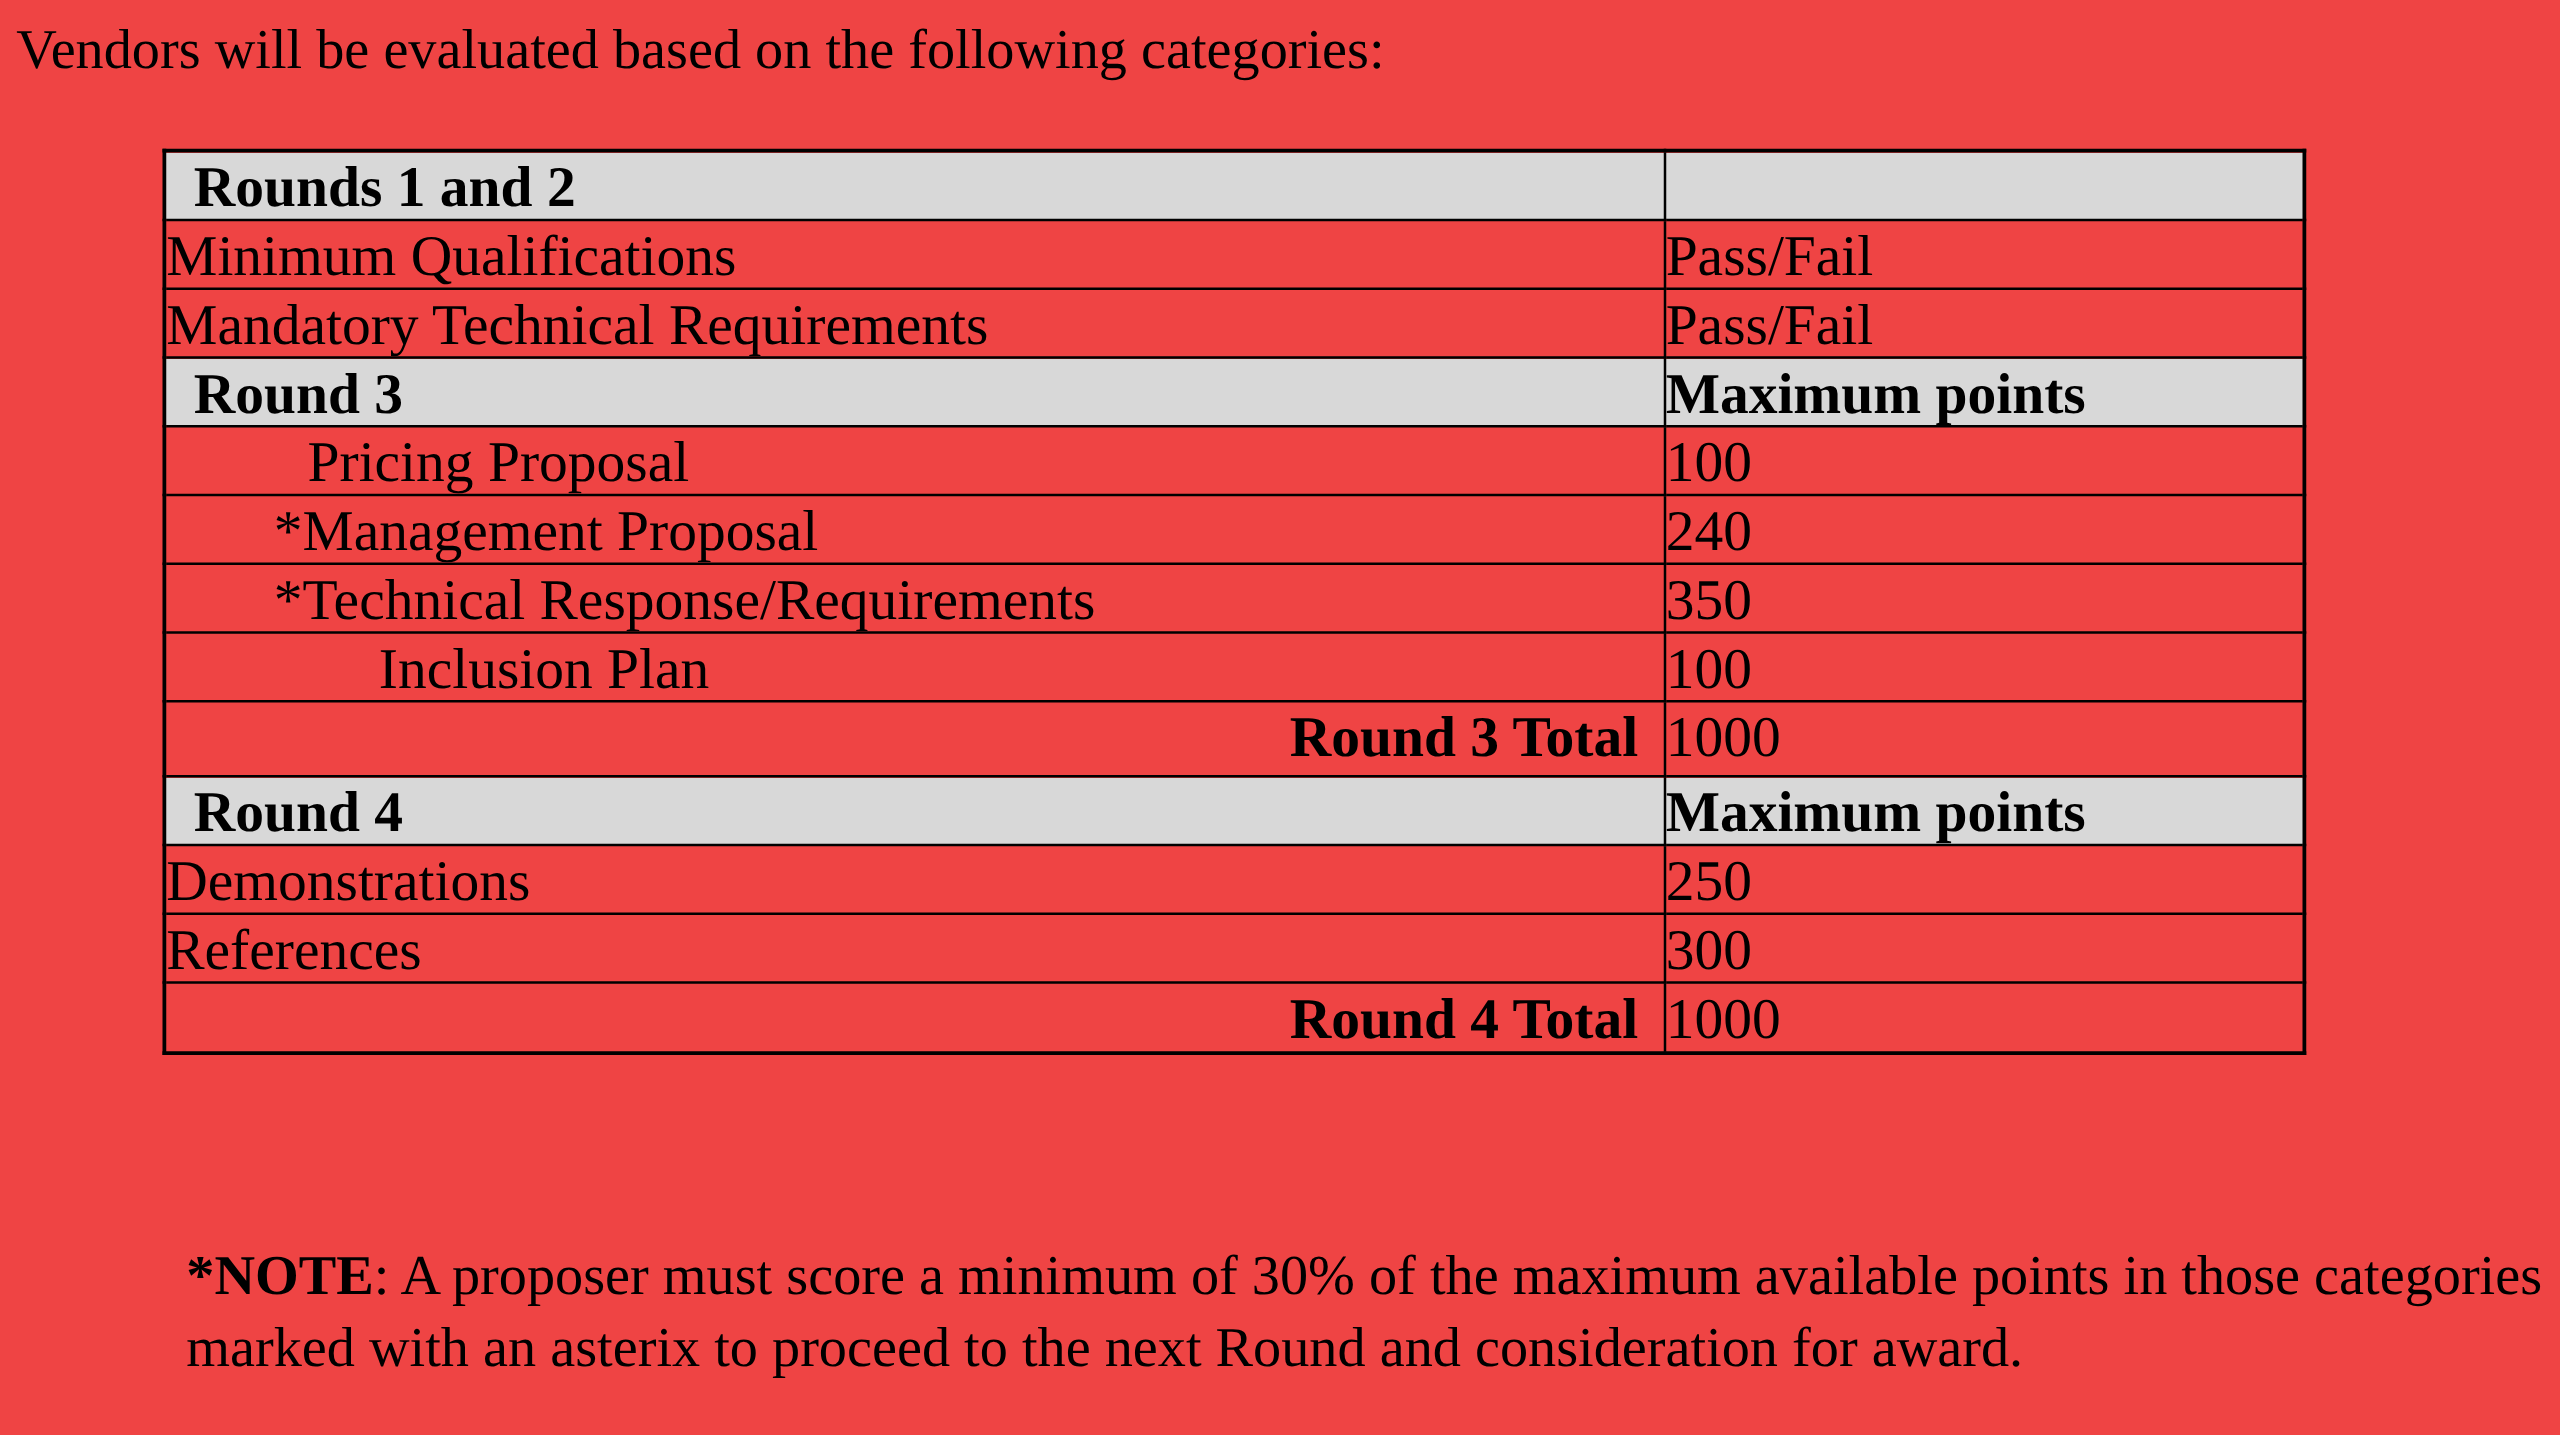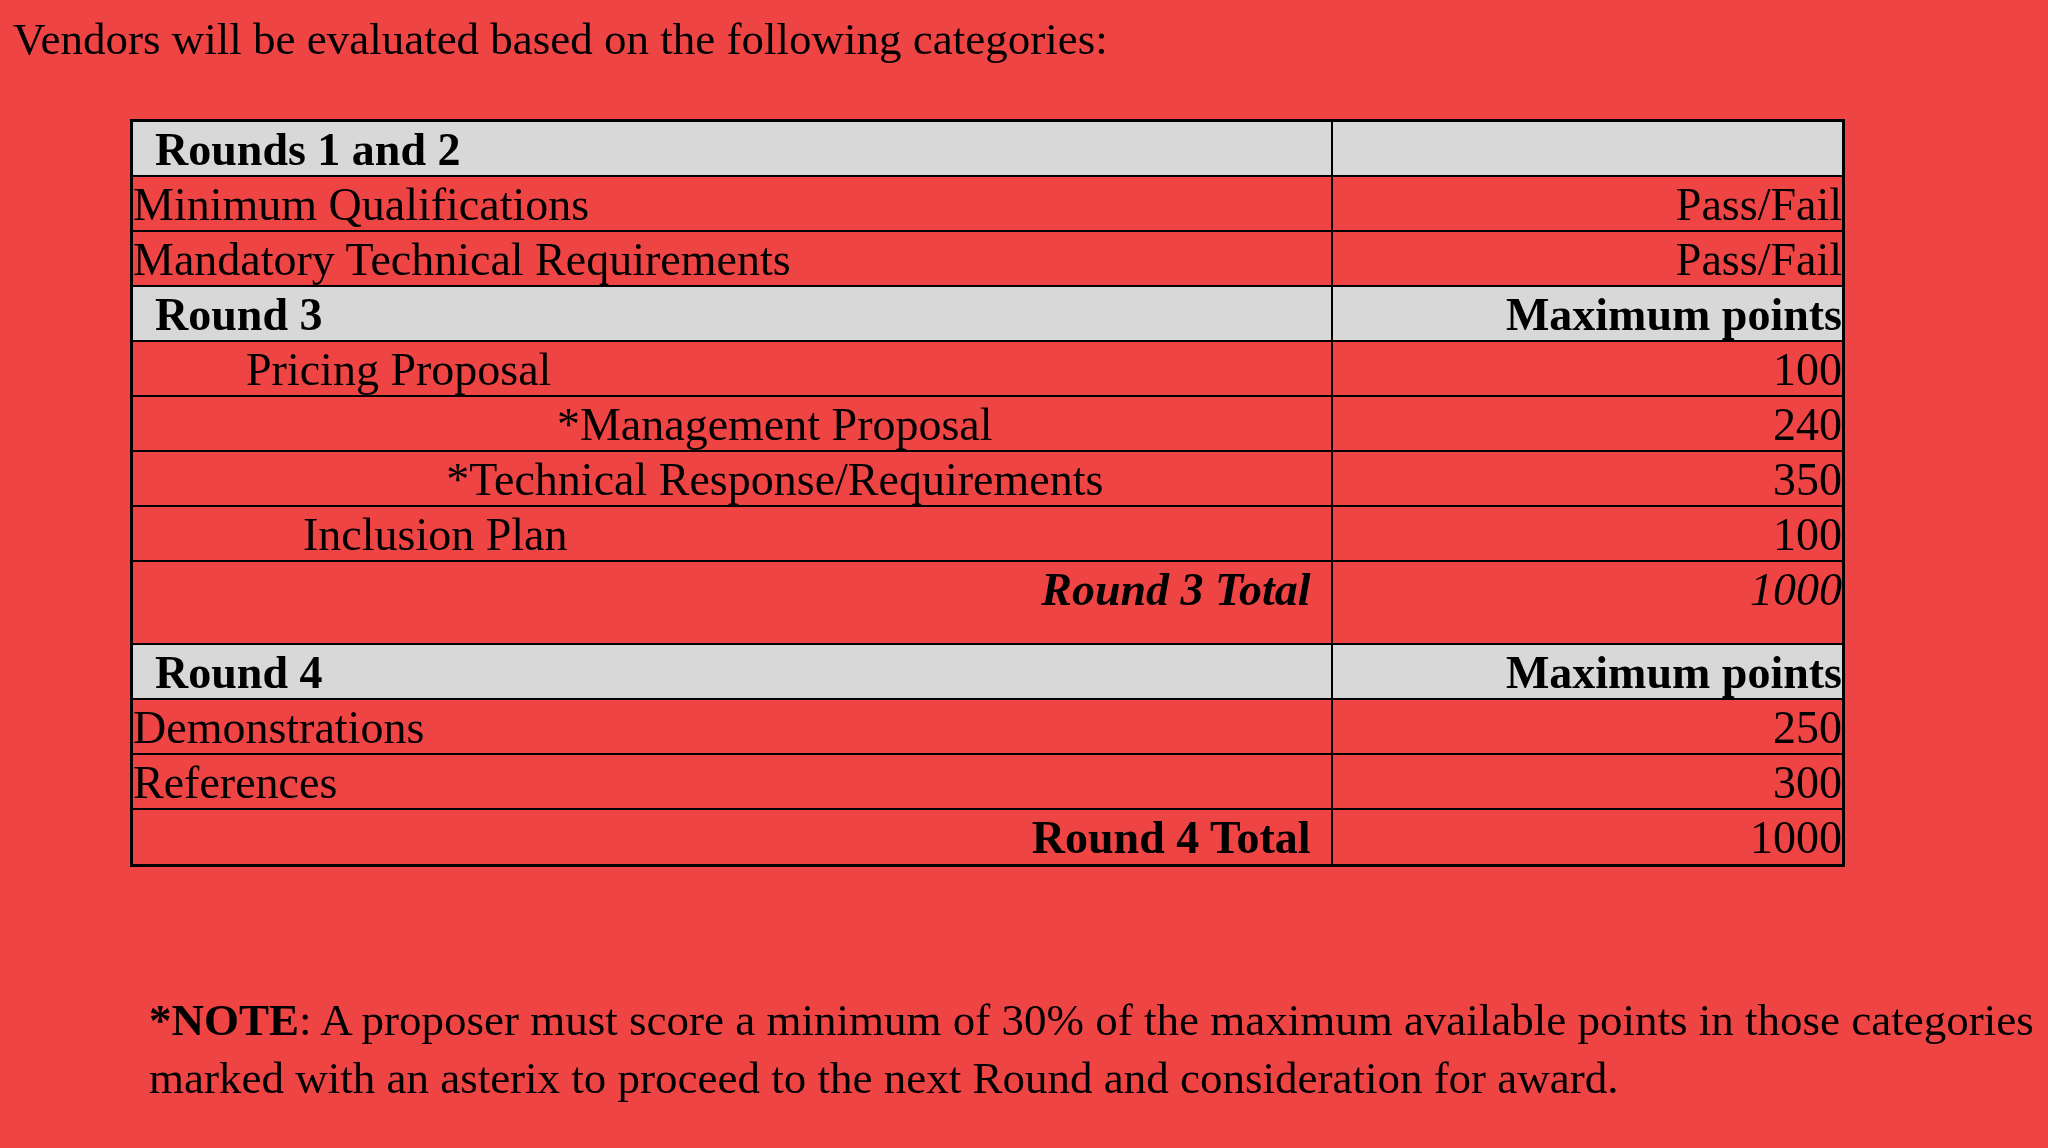--- a/index.html
+++ b/index.html
@@ -20,31 +20,31 @@
     border:2px solid #000;
     vertical-align:top;
     padding:3px 0 0 0;
     font-size:46px; line-height:50px;
     overflow:hidden;
     margin-left:16px;
   }
   col.c1 { width:1200px; }
   col.c2 { width:512px; }
   td.lbl { padding-left:93px; }
-  td.val { text-align:right; }
+  td.val { text-align:left; }
   tr.sec td { background:#d8d8d8; font-weight:bold; }
   tr.sec td.lbl { padding-left:22px; }
   tr.total td.lbl { font-weight:bold; text-align:right; padding-right:20px; padding-left:0; }
-  .pl86  { padding-left:86px  !important;text-align:center; }
+  .pl86  { padding-left:86px  !important; }
   .pl105 { padding-left:105px !important; }
   .pl113 { padding-left:113px !important; }
   .pl170 { padding-left:170px !important; }
   tr.h51 { height:51px; } tr.h52 { height:52px; } tr.h53 { height:53px; }
   tr.h54 { height:54px; } tr.h55 { height:55px; } tr.h56 { height:56px; }
-  tr.h63 { height:50px; } tr.h67 { height:67px; } tr.h72 { height:83px;font-style:italic; }
+  tr.h63 { height:50px; } tr.h67 { height:67px; } tr.h72 { height:60px; }
   .note {
     position:absolute; left:133px; top:975px; margin:16px;
     font-size:45px; line-height:58px; white-space:nowrap;
   }
   .note b { font-weight:bold; }
 </style>
 </head>
 <body>
 
 <div class="page">

